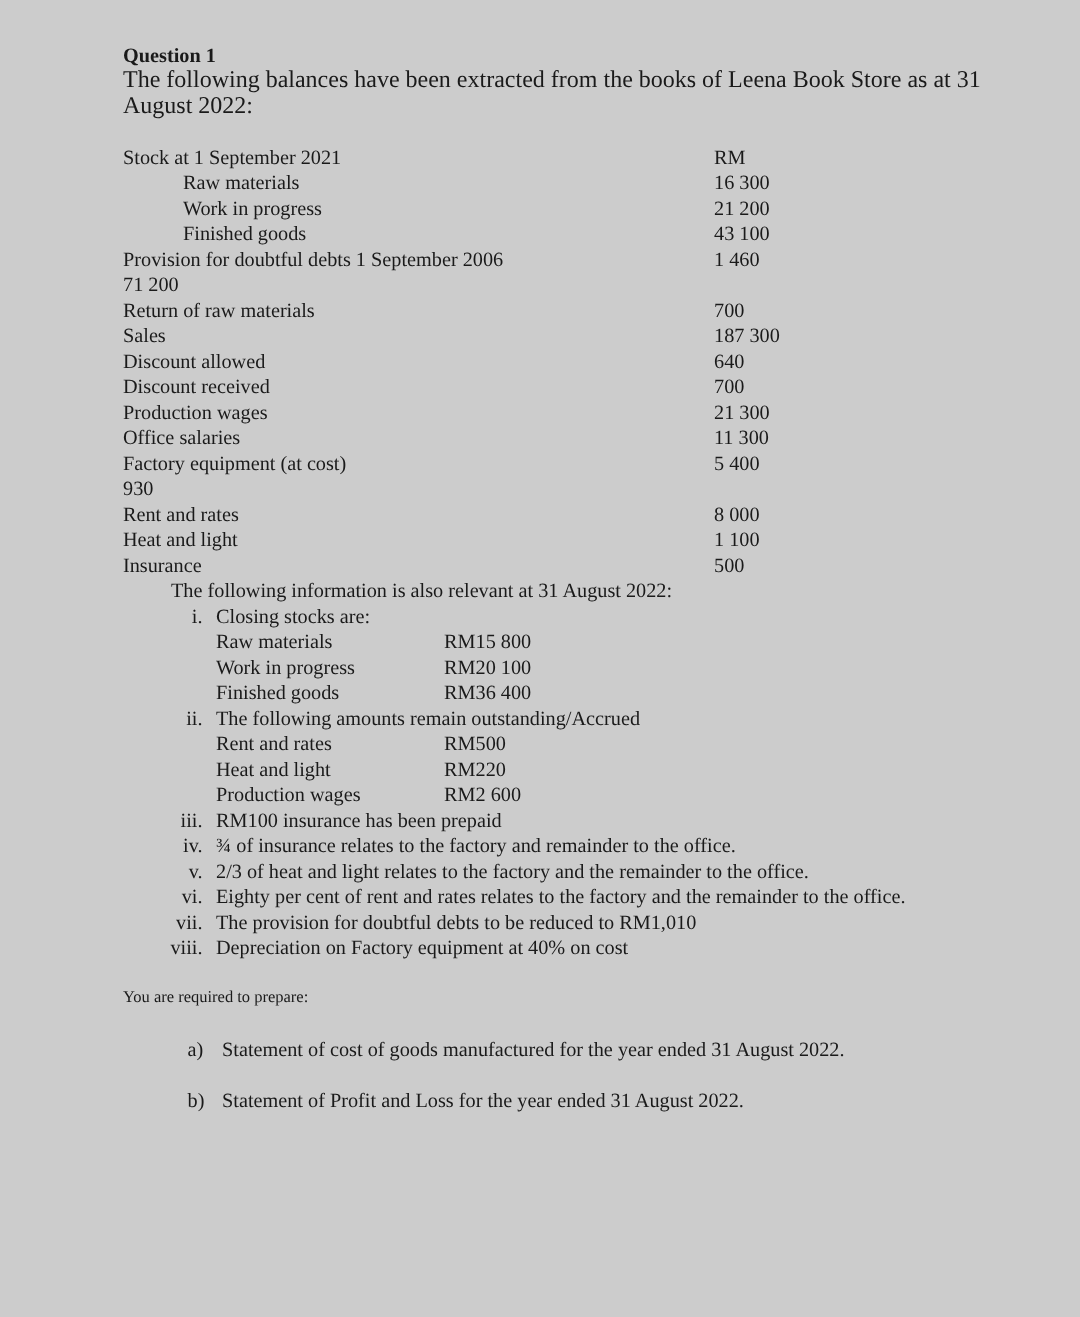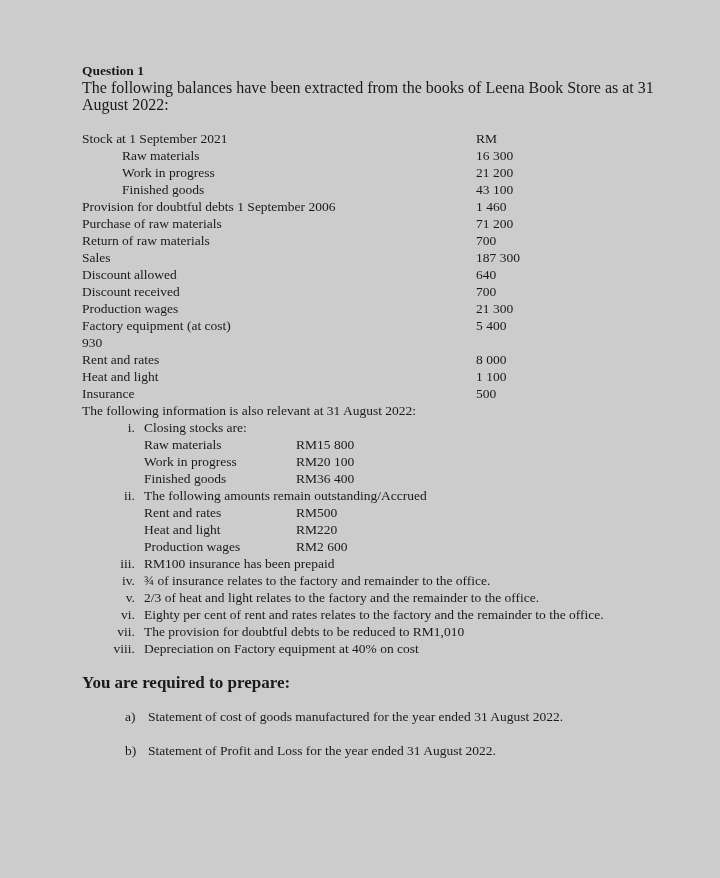--- a/index.html
+++ b/index.html
@@ -13,21 +13,21 @@
     font-family: "Liberation Serif", "DejaVu Serif", serif;
     color: #1a1a1a;
     overflow: hidden;
   }
 
   #page {
     position: relative;
     width: 720px;
     height: 878px;
     box-sizing: border-box;
-    padding: 62px 50px 0 82px;
+    padding: 28px 50px 0 82px;
     border-radius: 19px;
   }
 
   .heading {
     font-weight: bold;
     font-size: 13.5px;
     line-height: 17px;
     margin: 0;
   }
 
@@ -59,20 +59,21 @@
     box-sizing: border-box;
   }
   .bal-value {
     white-space: pre;
   }
 
   
   .relevant-intro {
     font-size: 13.5px;
     line-height: 17px;
+    margin-left: 32px;
   }
   .rn-row {
     display: flex;
     font-size: 13.5px;
     line-height: 17px;
   }
   .rn-marker {
     width: 62px;
     flex: 0 0 62px;
     text-align: right;
@@ -93,22 +94,22 @@
     width: 152px;
     flex: 0 0 152px;
     white-space: pre;
   }
   .sub-value {
     white-space: pre;
   }
 
   
   .required-heading {
-    font-weight: bold;
-    font-size: 17px;
+    font-weight: normal;
+    font-size: 11px;
     line-height: 17px;
   }
   .req-row {
     display: flex;
     font-size: 13.5px;
     line-height: 17px;
     padding-left: 43px;
   }
   .req-marker {
     width: 23px;
@@ -146,21 +147,20 @@
         </div>
         <div class="bal-row">
           <div class="bal-label indent">Finished goods</div>
           <div class="bal-value">43 100</div>
         </div>
         <div class="bal-row">
           <div class="bal-label">Provision for doubtful debts 1 September 2006</div>
           <div class="bal-value">1 460</div>
         </div>
         <div class="bal-row">
-          <div class="bal-label">Purchase of raw materials</div>
           <div class="bal-value">71 200</div>
         </div>
         <div class="bal-row">
           <div class="bal-label">Return of raw materials</div>
           <div class="bal-value">700</div>
         </div>
         <div class="bal-row">
           <div class="bal-label">Sales</div>
           <div class="bal-value">187 300</div>
         </div>
@@ -168,20 +168,24 @@
           <div class="bal-label">Discount allowed</div>
           <div class="bal-value">640</div>
         </div>
         <div class="bal-row">
           <div class="bal-label">Discount received</div>
           <div class="bal-value">700</div>
         </div>
         <div class="bal-row">
           <div class="bal-label">Production wages</div>
           <div class="bal-value">21 300</div>
+        </div>
+        <div class="bal-row">
+          <div class="bal-label">Office salaries</div>
+          <div class="bal-value">11 300</div>
         </div>
         <div class="bal-row">
           <div class="bal-label">Factory equipment (at cost)</div>
           <div class="bal-value">5 400</div>
         </div>
         <div class="bal-row">
           <div class="bal-value">930</div>
         </div>
         <div class="bal-row">
           <div class="bal-label">Rent and rates</div>

